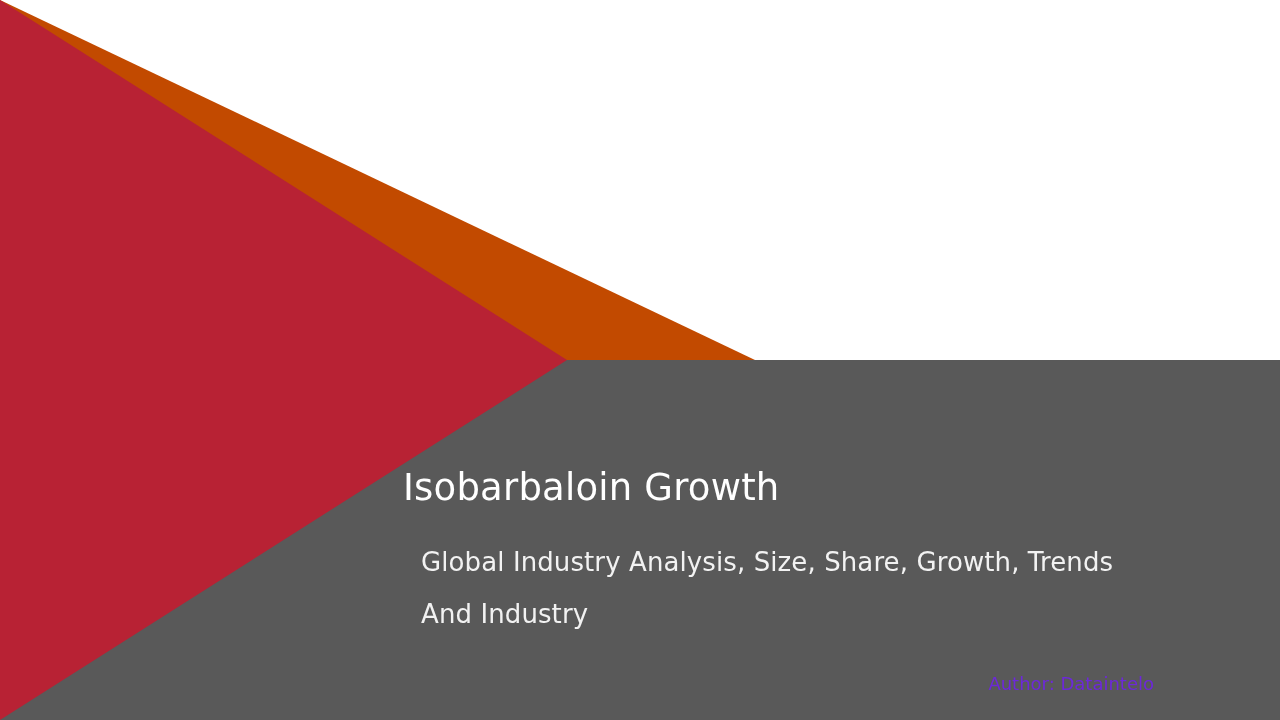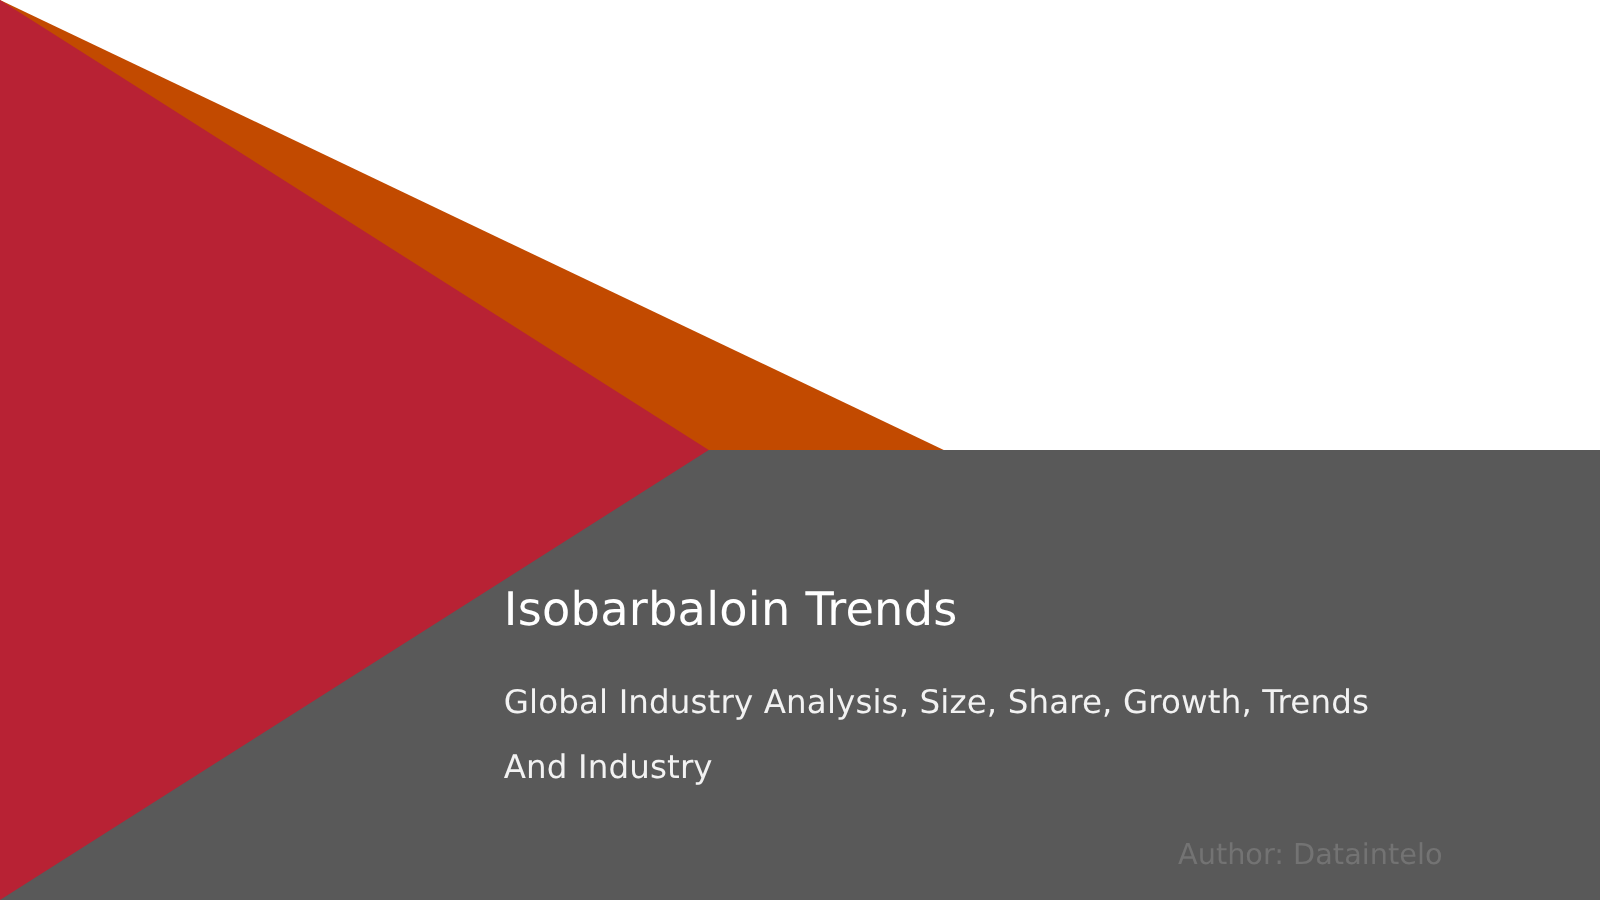--- a/index.html
+++ b/index.html
@@ -42,21 +42,21 @@
     font-family: "DejaVu Sans", sans-serif;
     font-weight: 400;
     font-size: 37px;
     line-height: 44px;
     letter-spacing: 0.2px;
     color: #ffffff;
     white-space: nowrap;
   }
   .subtitle {
     position: absolute;
-    left: 403px;
+    left: 421px;
     top: 536px;
     width: 820px;
     margin: 0;
     font-family: "DejaVu Sans", sans-serif;
     font-weight: 400;
     font-size: 26px;
     line-height: 52px;
     letter-spacing: 0.1px;
     color: #f2f2f2;
   }
@@ -66,41 +66,41 @@
   }
   .author {
     position: absolute;
     left: 600px;
     top: 671px;
     width: 554px;
     margin: 0;
     text-align: right;
     font-family: "DejaVu Sans", sans-serif;
     font-weight: 400;
-    font-size: 23px;
+    font-size: 18px;
     line-height: 26px;
-    color: #737373;
+    color: #6d28d9;
     white-space: nowrap;
   }
 </style>
 </head>
 <body>
 
 <div id="cover">
 
   <svg id="shapes" viewBox="0 0 1280 720" preserveAspectRatio="none">
     <rect x="0" y="0" width="1280" height="720" fill="#ffffff"></rect>
     <rect x="0" y="360" width="1280" height="360" fill="#595959"></rect>
     <polygon points="0,0 755,360 0,360" fill="#c24a00"></polygon>
     <polygon points="0,0 567,360 0,720" fill="#b82234"></polygon>
   </svg>
 
   <div id="text-layer">
 
-    <h1 class="title">Isobarbaloin Trends</h1>
+    <h1 class="title">Isobarbaloin Growth</h1>
 
     <p class="subtitle">
       <span class="line">Global  Industry Analysis, Size, Share, Growth, Trends</span>
       <span class="line">And  Industry</span>
     </p>
 
     <p class="author">Author: Dataintelo</p>
 
   </div>
 </div>

